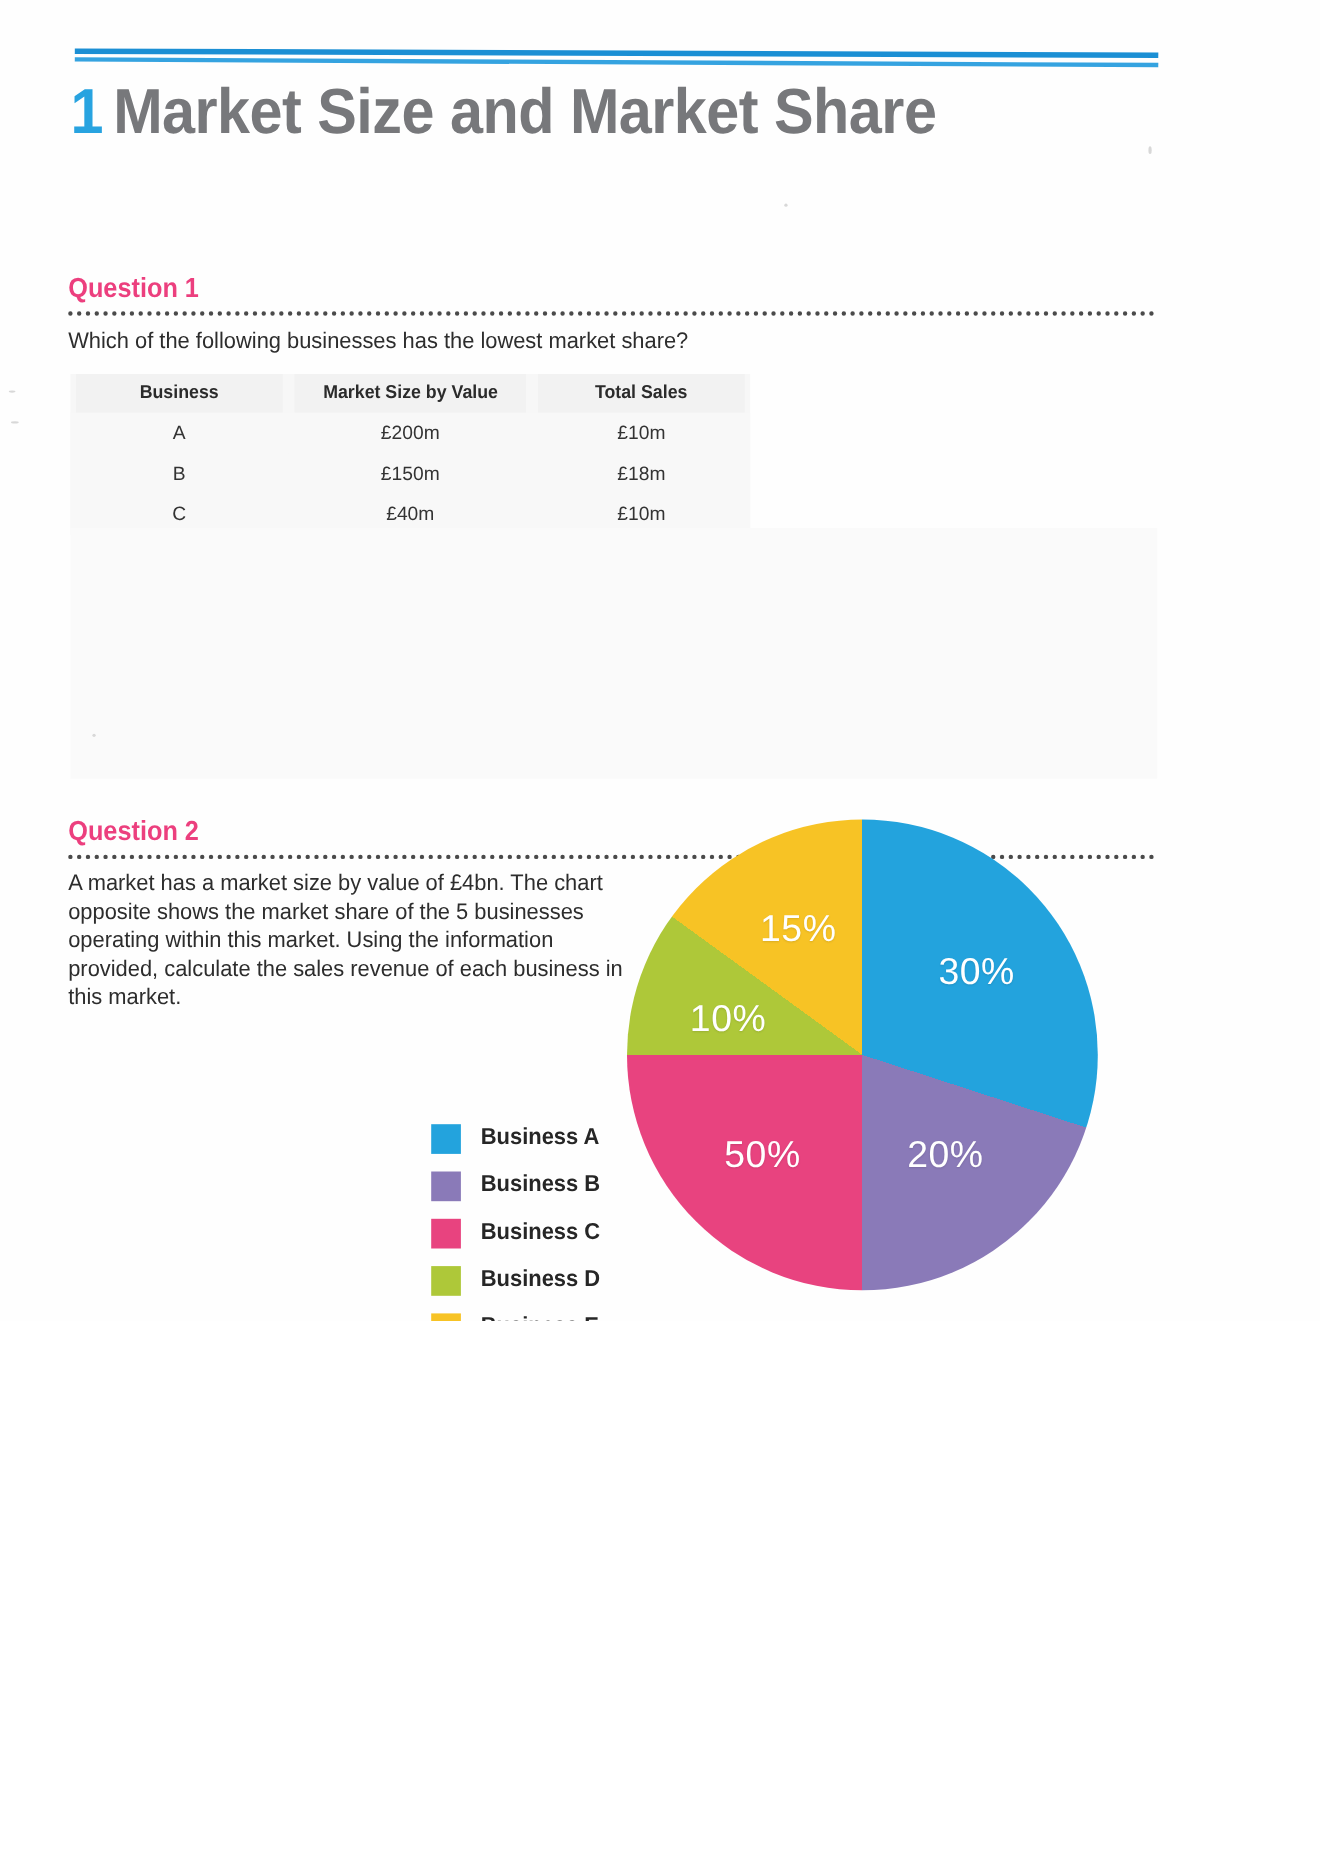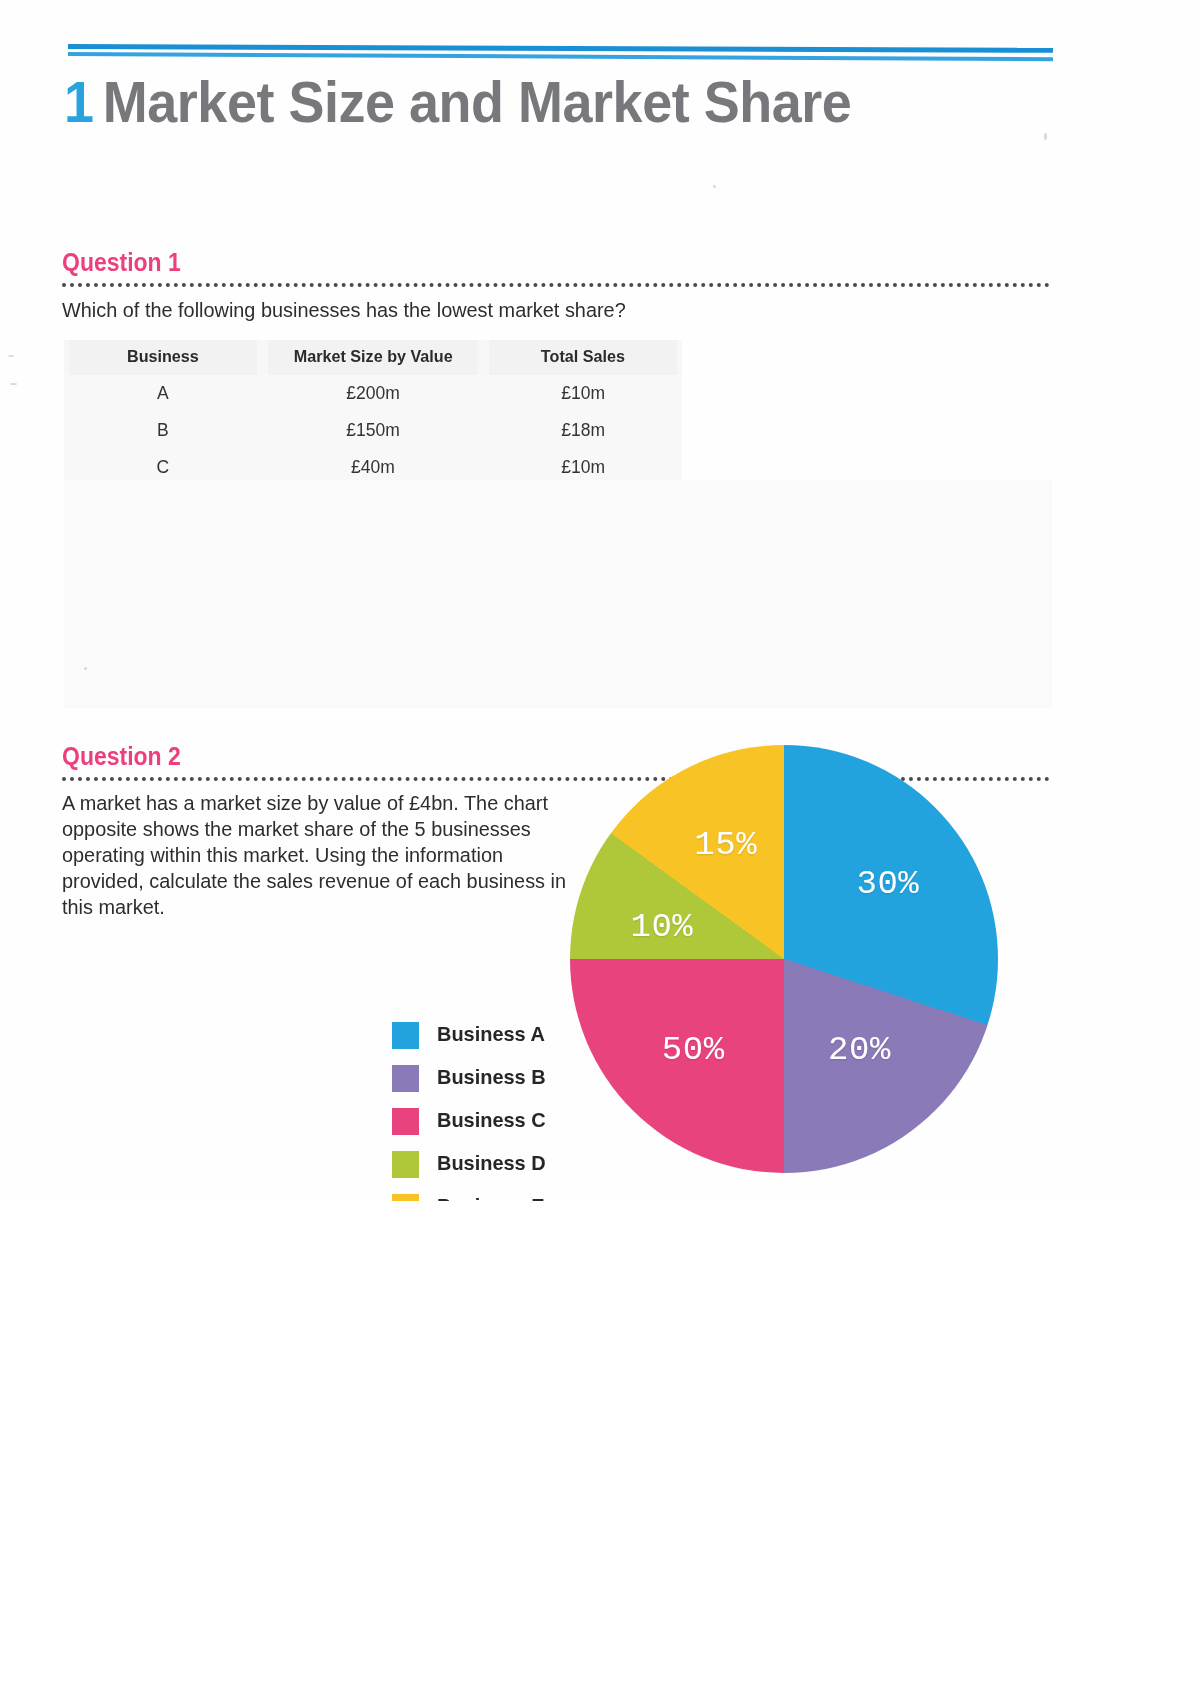--- a/index.html
+++ b/index.html
@@ -153,21 +153,21 @@
   .pie {
     position: absolute;
     left: 0; top: 0;
     width: 428px;
     height: 428px;
     border-radius: 50%;
   }
   .slice-label {
     position: absolute;
     color: #ffffff;
-    font-family: Liberation Mono, monospace;
+    font-family: Liberation Sans, sans-serif;
     font-size: 34px;
     letter-spacing: 0.5px;
     text-shadow: 0 1px 2px rgba(0,0,0,.12);
     white-space: nowrap;
   }
 
   
   .legend {
     position: absolute;
     left: 392px;

